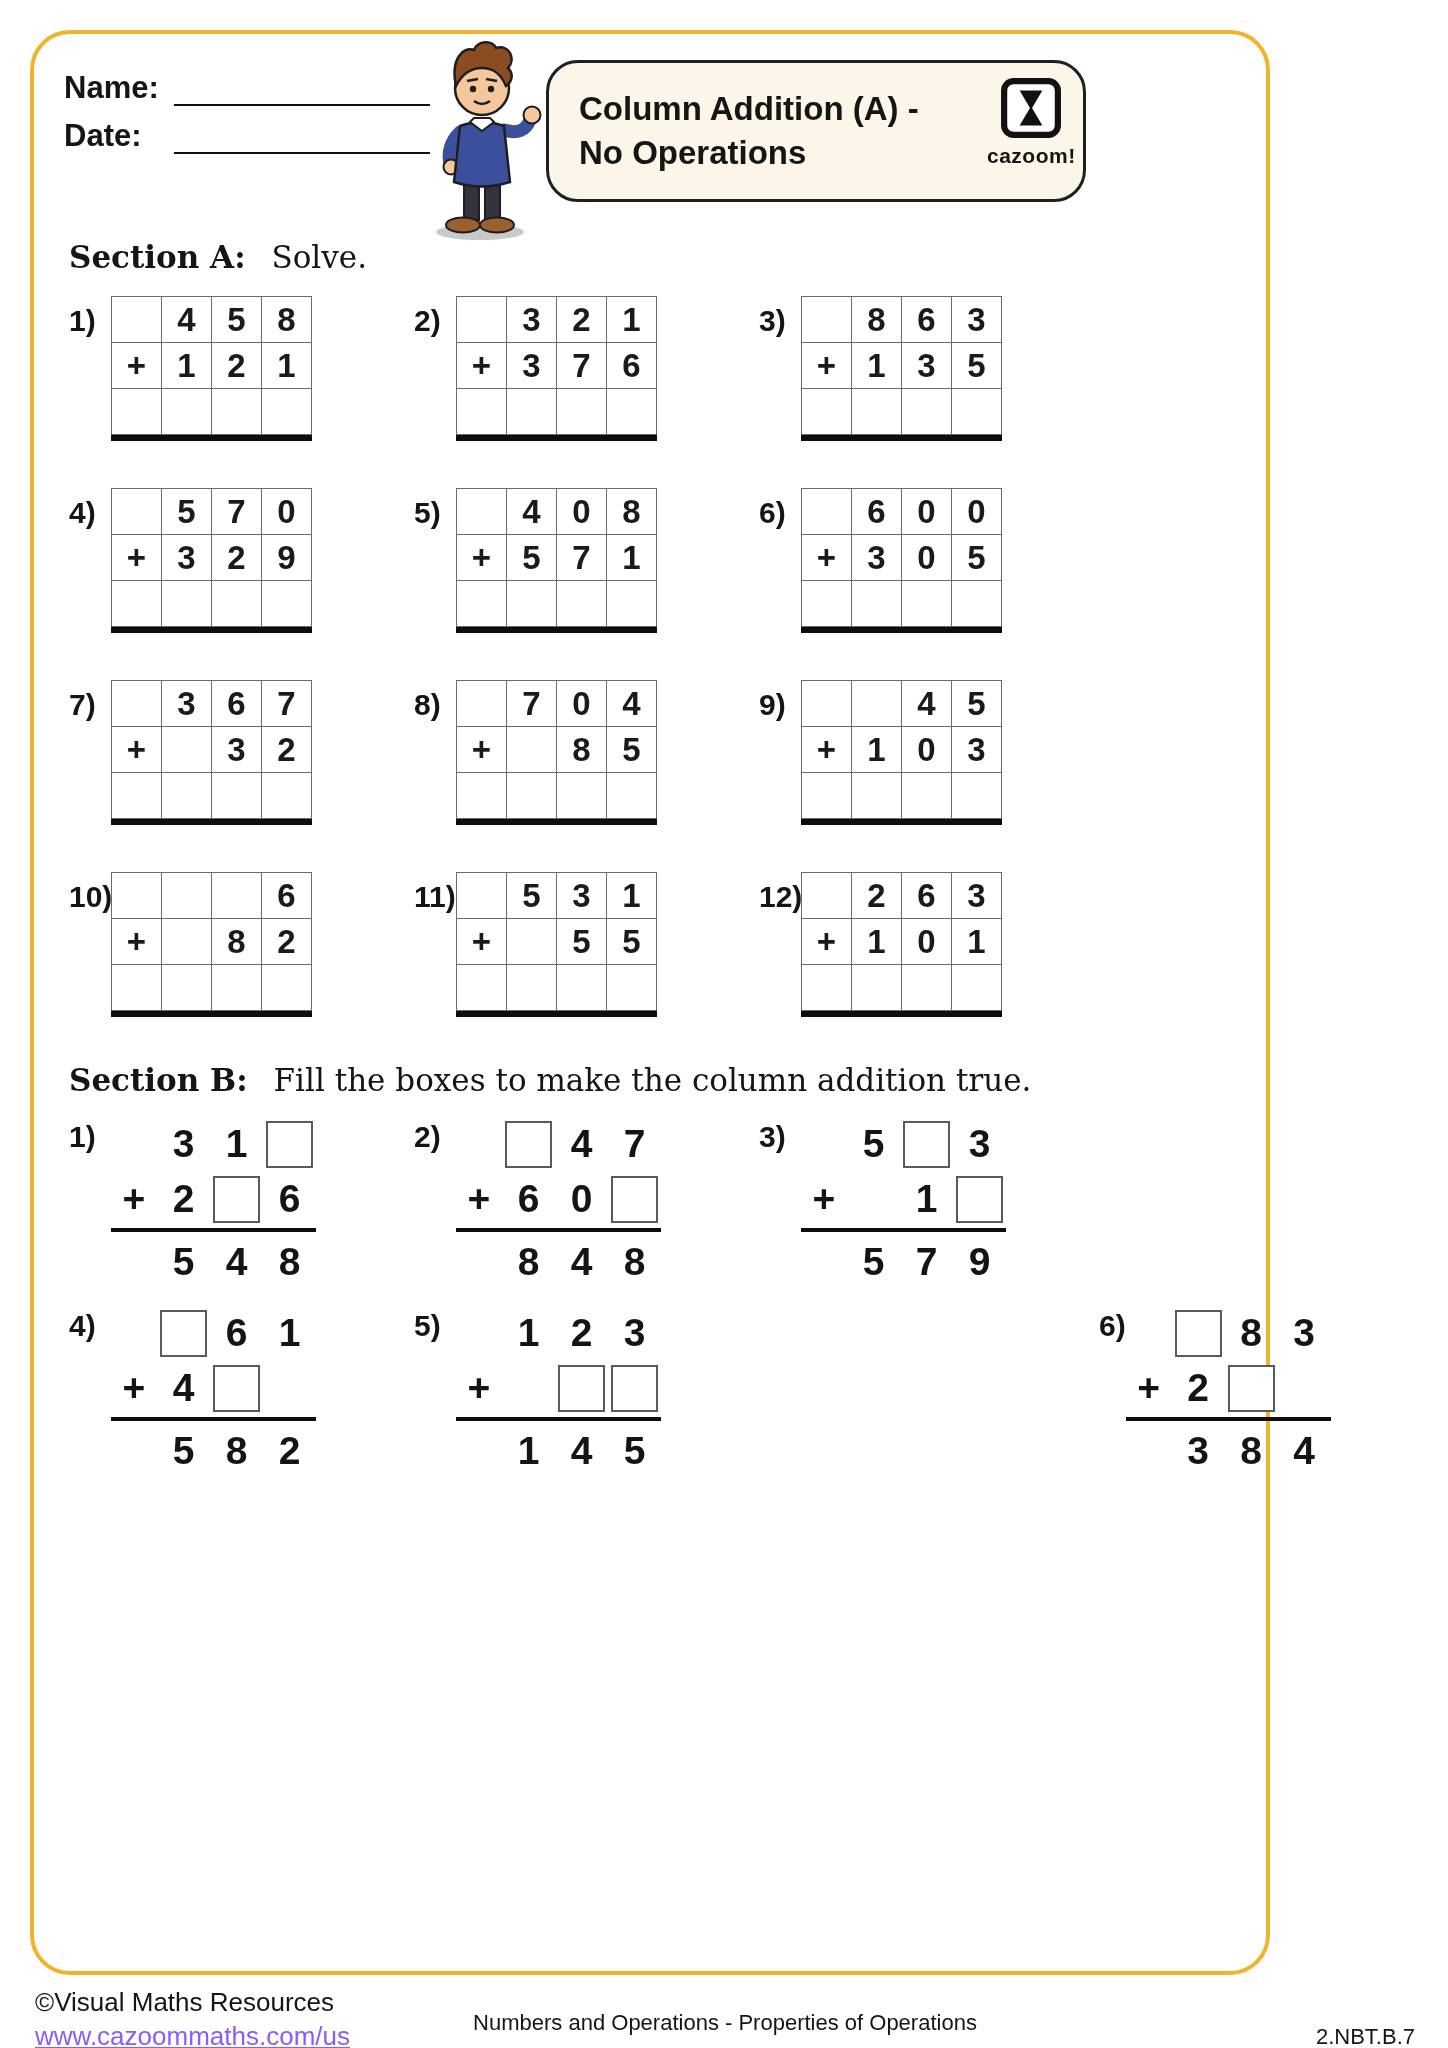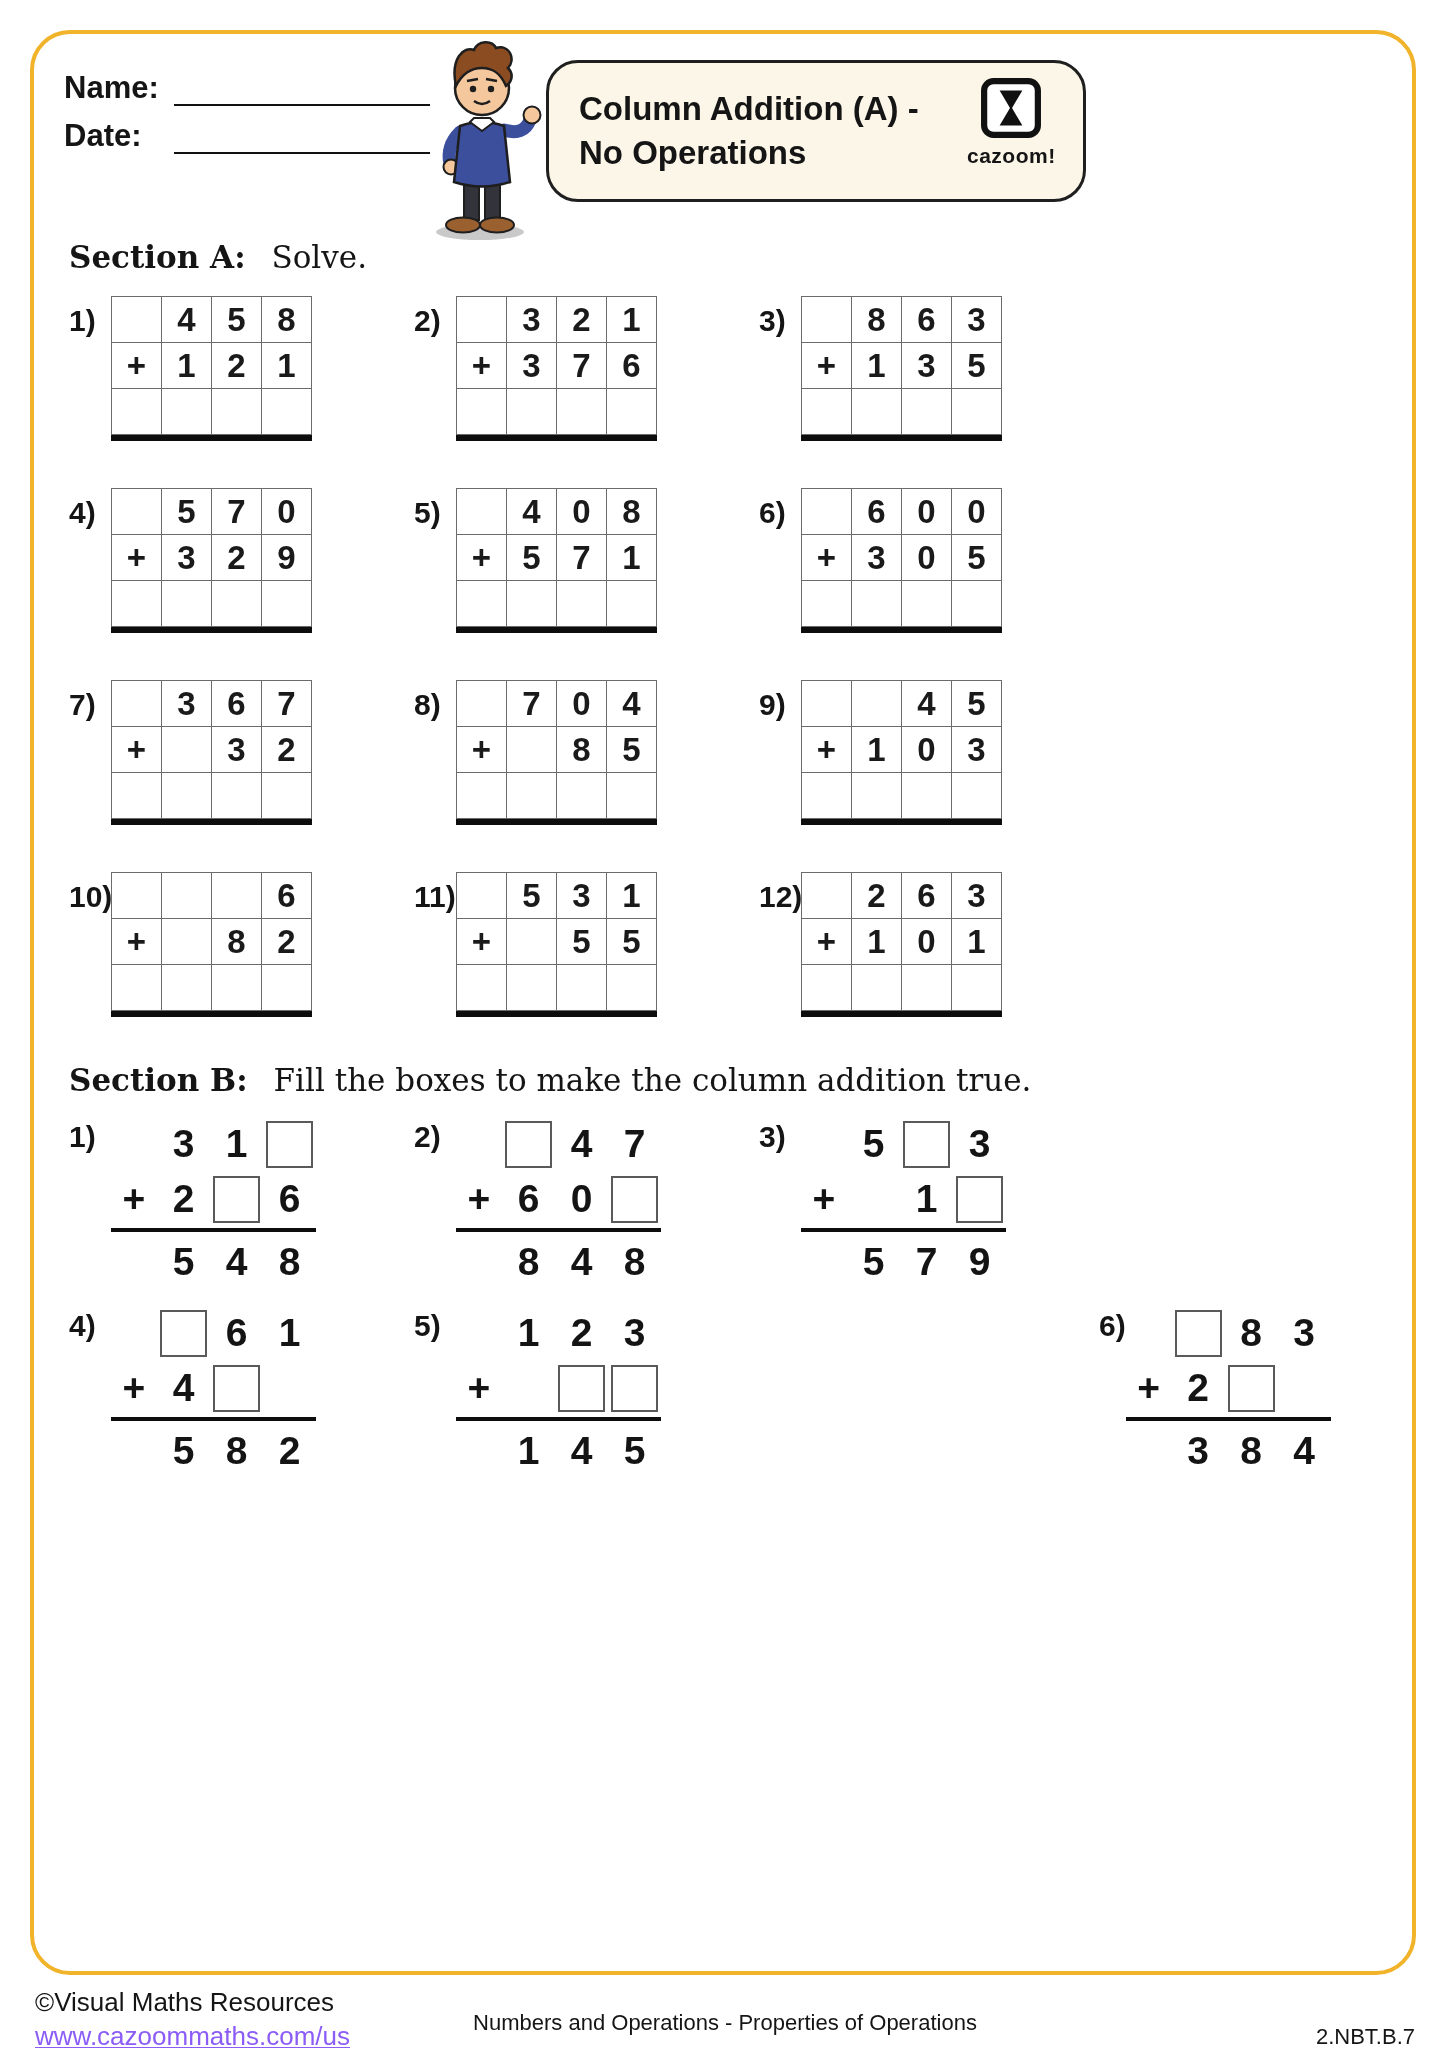--- a/index.html
+++ b/index.html
@@ -1,34 +1,34 @@
 <!DOCTYPE html>
 <html><head>
 <meta charset="utf-8">
 <style>
   * { box-sizing: border-box; margin: 0; padding: 0; }
   html, body { width: 1448px; height: 2048px; background: #ffffff; overflow: hidden;
     font-family: "Liberation Sans", sans-serif; color: #151515; }
 
-  .frame { position: absolute; left: 30px; top: 30px; width: 1386px; height: 1945px;
+  .frame { position: absolute; left: 30px; top: 30px; width: 1240px; height: 1945px;
     border: 4px solid #F0B32A; border-radius: 40px; }
 
   
   .name-date { position: absolute; left: 30px; top: 36px; }
   .field { display: flex; align-items: flex-end; margin-bottom: 12px; }
   .field .lbl { font-size: 31px; font-weight: bold; width: 106px; }
   .field .line { width: 256px; height: 36px; border-bottom: 2.5px solid #111; margin-left: 4px; }
 
   .mascot { position: absolute; left: 386px; top: 0px; width: 135px; height: 208px; }
 
   .titlebox { position: absolute; left: 512px; top: 26px; width: 540px; height: 142px;
     background: #FBF6E8; border: 3px solid #1f1f1f; border-radius: 32px; }
   .title { position: absolute; left: 30px; top: 50%; transform: translateY(-50%);
     font-size: 33px; font-weight: bold; line-height: 1.32; }
-  .logo { position: absolute; right: 28px; top: 14px; width: 88px; text-align: center; }
+  .logo { position: absolute; right: 8px; top: 14px; width: 88px; text-align: center; }
   .logo-text { font-size: 21px; font-weight: bold; letter-spacing: 0.5px; margin-top: 1px; }
 
   
   .section-head { position: absolute; left: 35px; font-family: "DejaVu Serif", serif;
     font-size: 31px; }
   #headA { top: 205px; }
   #headB { top: 1028px; }
   .sec-name { font-weight: bold; }
   .sec-instr { margin-left: 16px; }
 

